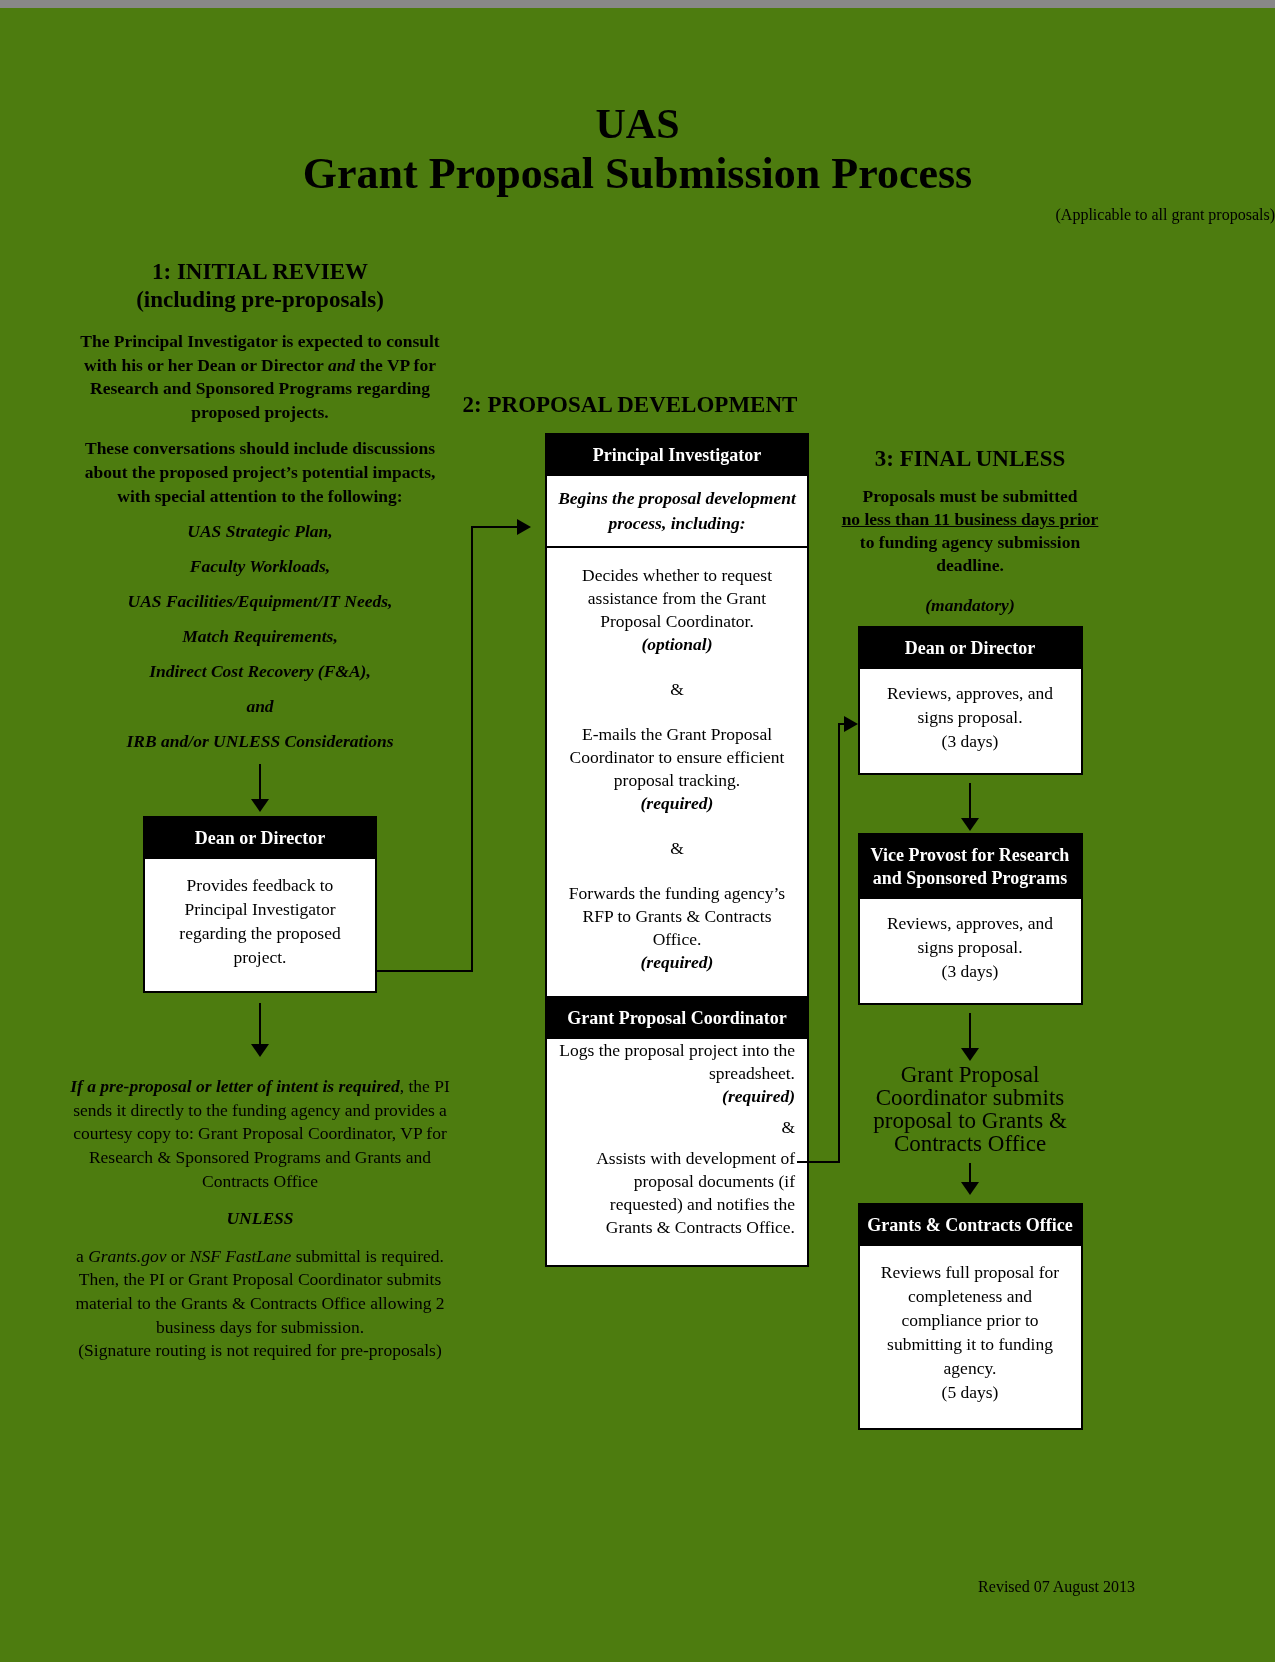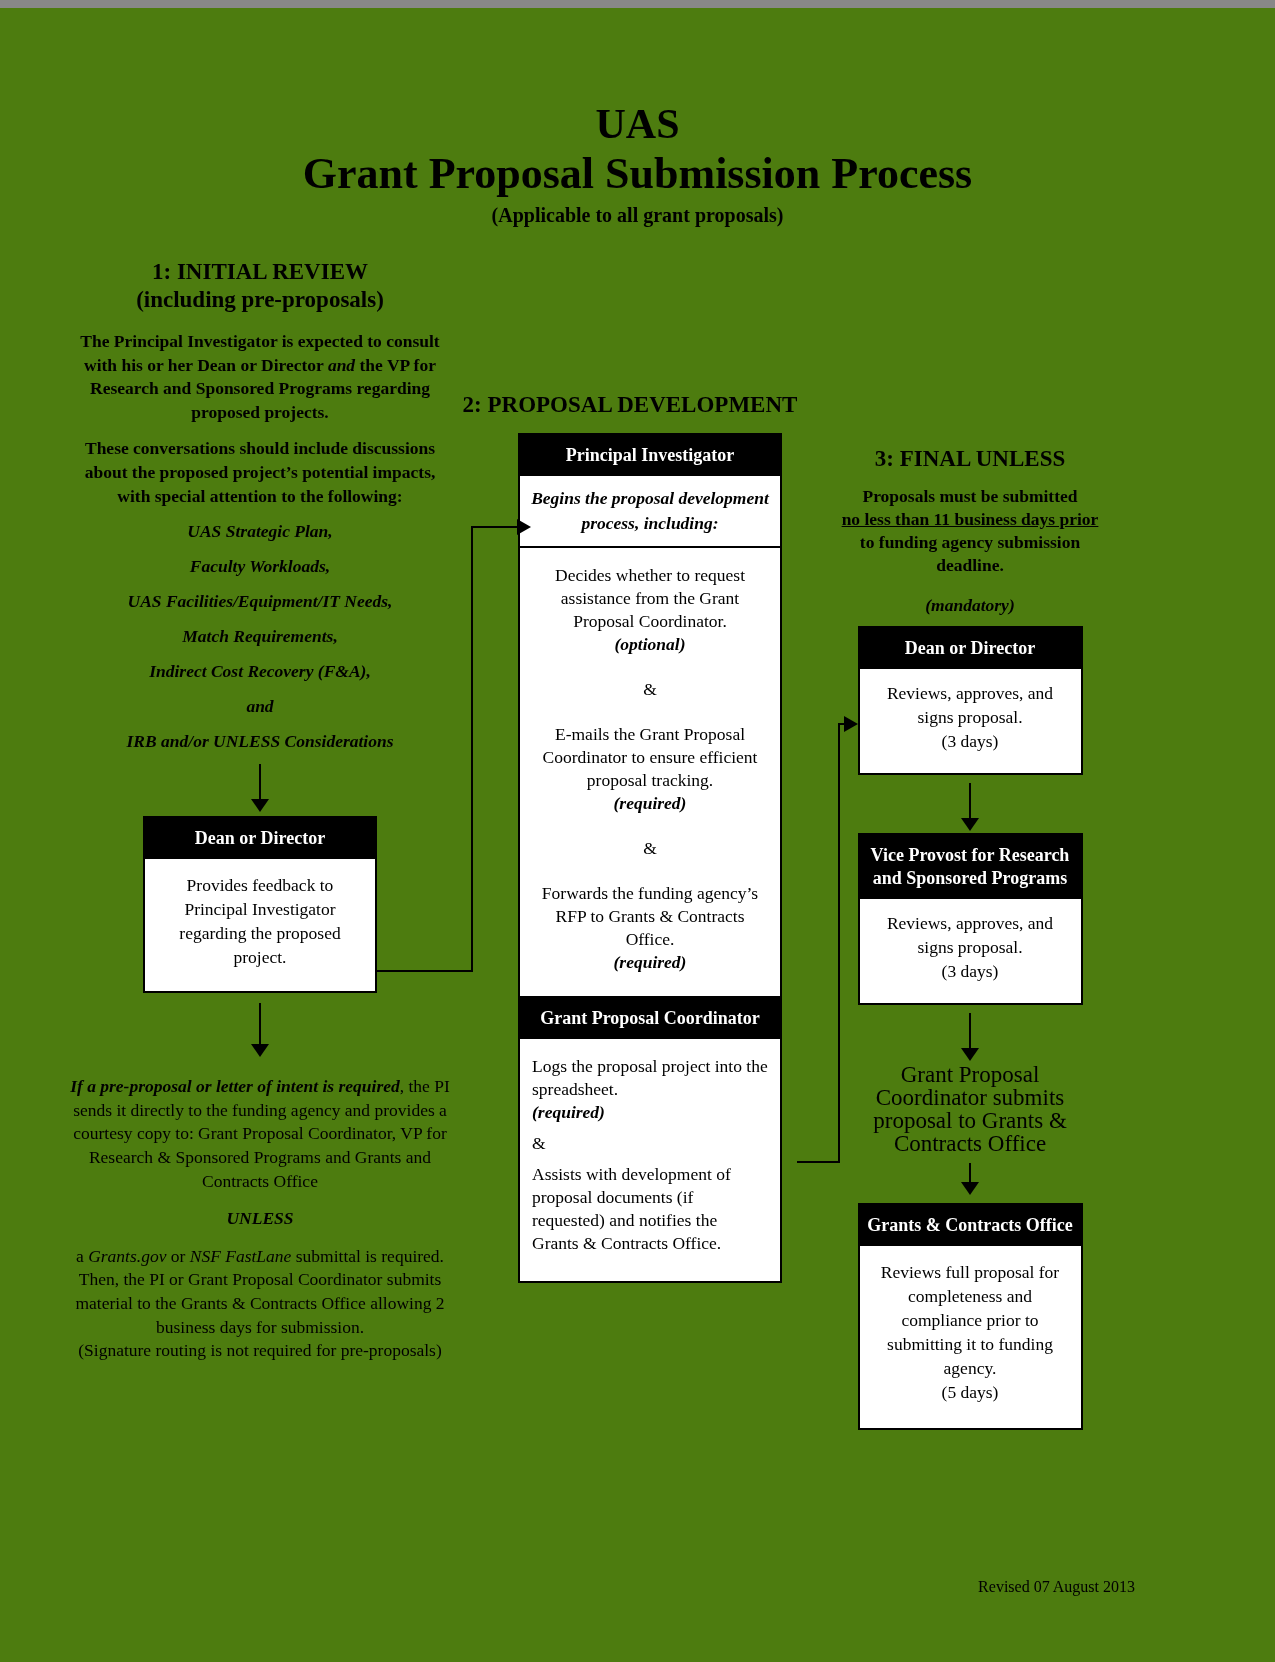--- a/index.html
+++ b/index.html
@@ -6,21 +6,21 @@
   .page {
     position:relative; width:1275px; height:1662px; margin:8px auto;
     background:#4d7c0f; color:#000;
     font-family:"Liberation Serif","DejaVu Serif",serif;
     overflow:hidden;
   }
   
   .title-block { position:absolute; left:0; top:92px; width:100%; text-align:center; }
   .title-uas   { font-size:42px; font-weight:bold; line-height:48px; }
   .title-main  { font-size:44px; font-weight:bold; line-height:52px; }
-  .title-sub   { font-size:20px; font-weight:bold; line-height:26px; margin-top:2px; }
+  .title-sub   { font-size:16px; font-weight:normal; line-height:26px; margin-top:2px;text-align:right; }
 
   
   .hd2 { font-size:23px; font-weight:bold; line-height:28px; margin:0; }
   .box { border:2px solid #000; background:#fff; box-sizing:border-box; }
   .box-hd {
     background:#000; color:#fff; font-weight:bold; font-size:18px;
     line-height:23px; padding:9px 6px; text-align:center;
   }
   .box-bd { font-size:17.5px; line-height:24px; text-align:center; }
   .bi { font-weight:bold; font-style:italic; }
@@ -31,25 +31,25 @@
   
   .col-left  { position:absolute; left:65px;  top:250px; width:390px; text-align:center; }
   .col-left p { font-size:17.5px; line-height:23.6px; margin:0 auto; }
   .p-bold { font-weight:bold; width:360px; }
   .p-wide { width:382px; }
   .consideration { font-size:17.5px; line-height:24px; margin:11px auto; font-weight:bold; font-style:italic; }
   .left-box { width:234px; margin:16px auto 0; }
   .left-box .box-bd { padding:14px 10px 22px; }
 
   .mid-heading { position:absolute; left:430px; top:383px; width:400px; text-align:center; }
-  .mid-box { position:absolute; left:518px; top:425px; width:264px; }
+  .mid-box { position:absolute; left:545px; top:425px; width:264px; }
   .mid-sec1 { font-size:17.5px; font-weight:bold; font-style:italic; line-height:25px;
               padding:10px 0; border-bottom:2px solid #000; text-align:center; }
   .mid-sec2 { padding:16px 12px 22px; text-align:center; }
-  .mid-sec3 { padding:16px 12px 26px; text-align:left; }
+  .mid-sec3 { padding:0 12px 26px; text-align:right; }
   .mid-item { font-size:17.5px; line-height:23px; margin:0; }
   .amp      { font-size:17.5px; line-height:23px; margin:22px 0; }
   .amp-sm   { font-size:17.5px; line-height:23px; margin:8px 0; }
 
   .col-right { position:absolute; left:820px; top:437px; width:300px; text-align:center; }
   .col-right .intro { font-size:17.5px; font-weight:bold; line-height:23px; margin:12px auto 0; width:290px; }
   .mandatory { font-size:17.5px; margin:18px 0 10px; }
   .r-box { width:225px; margin:10px auto 0; }
   .r-box .box-bd { padding:12px 8px 20px; }
   .r-box-3hd { margin-top:14px; }

